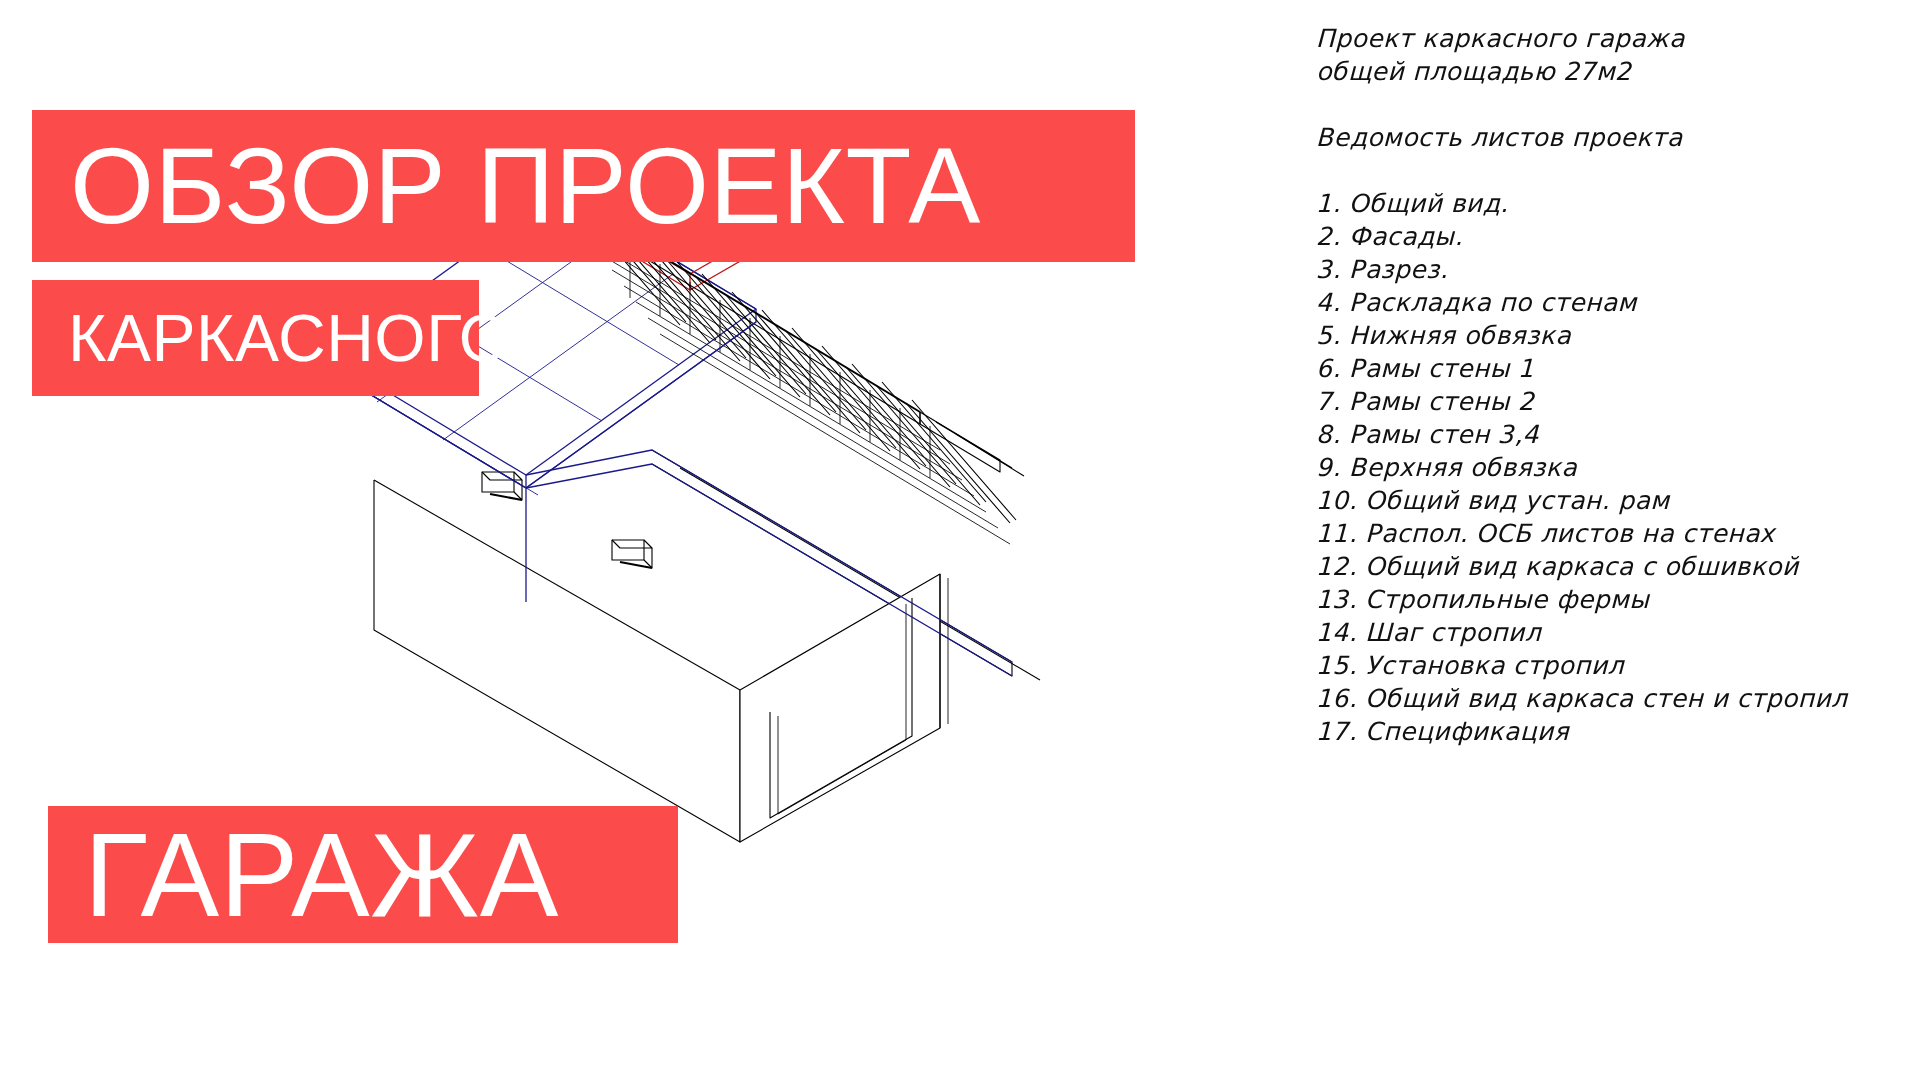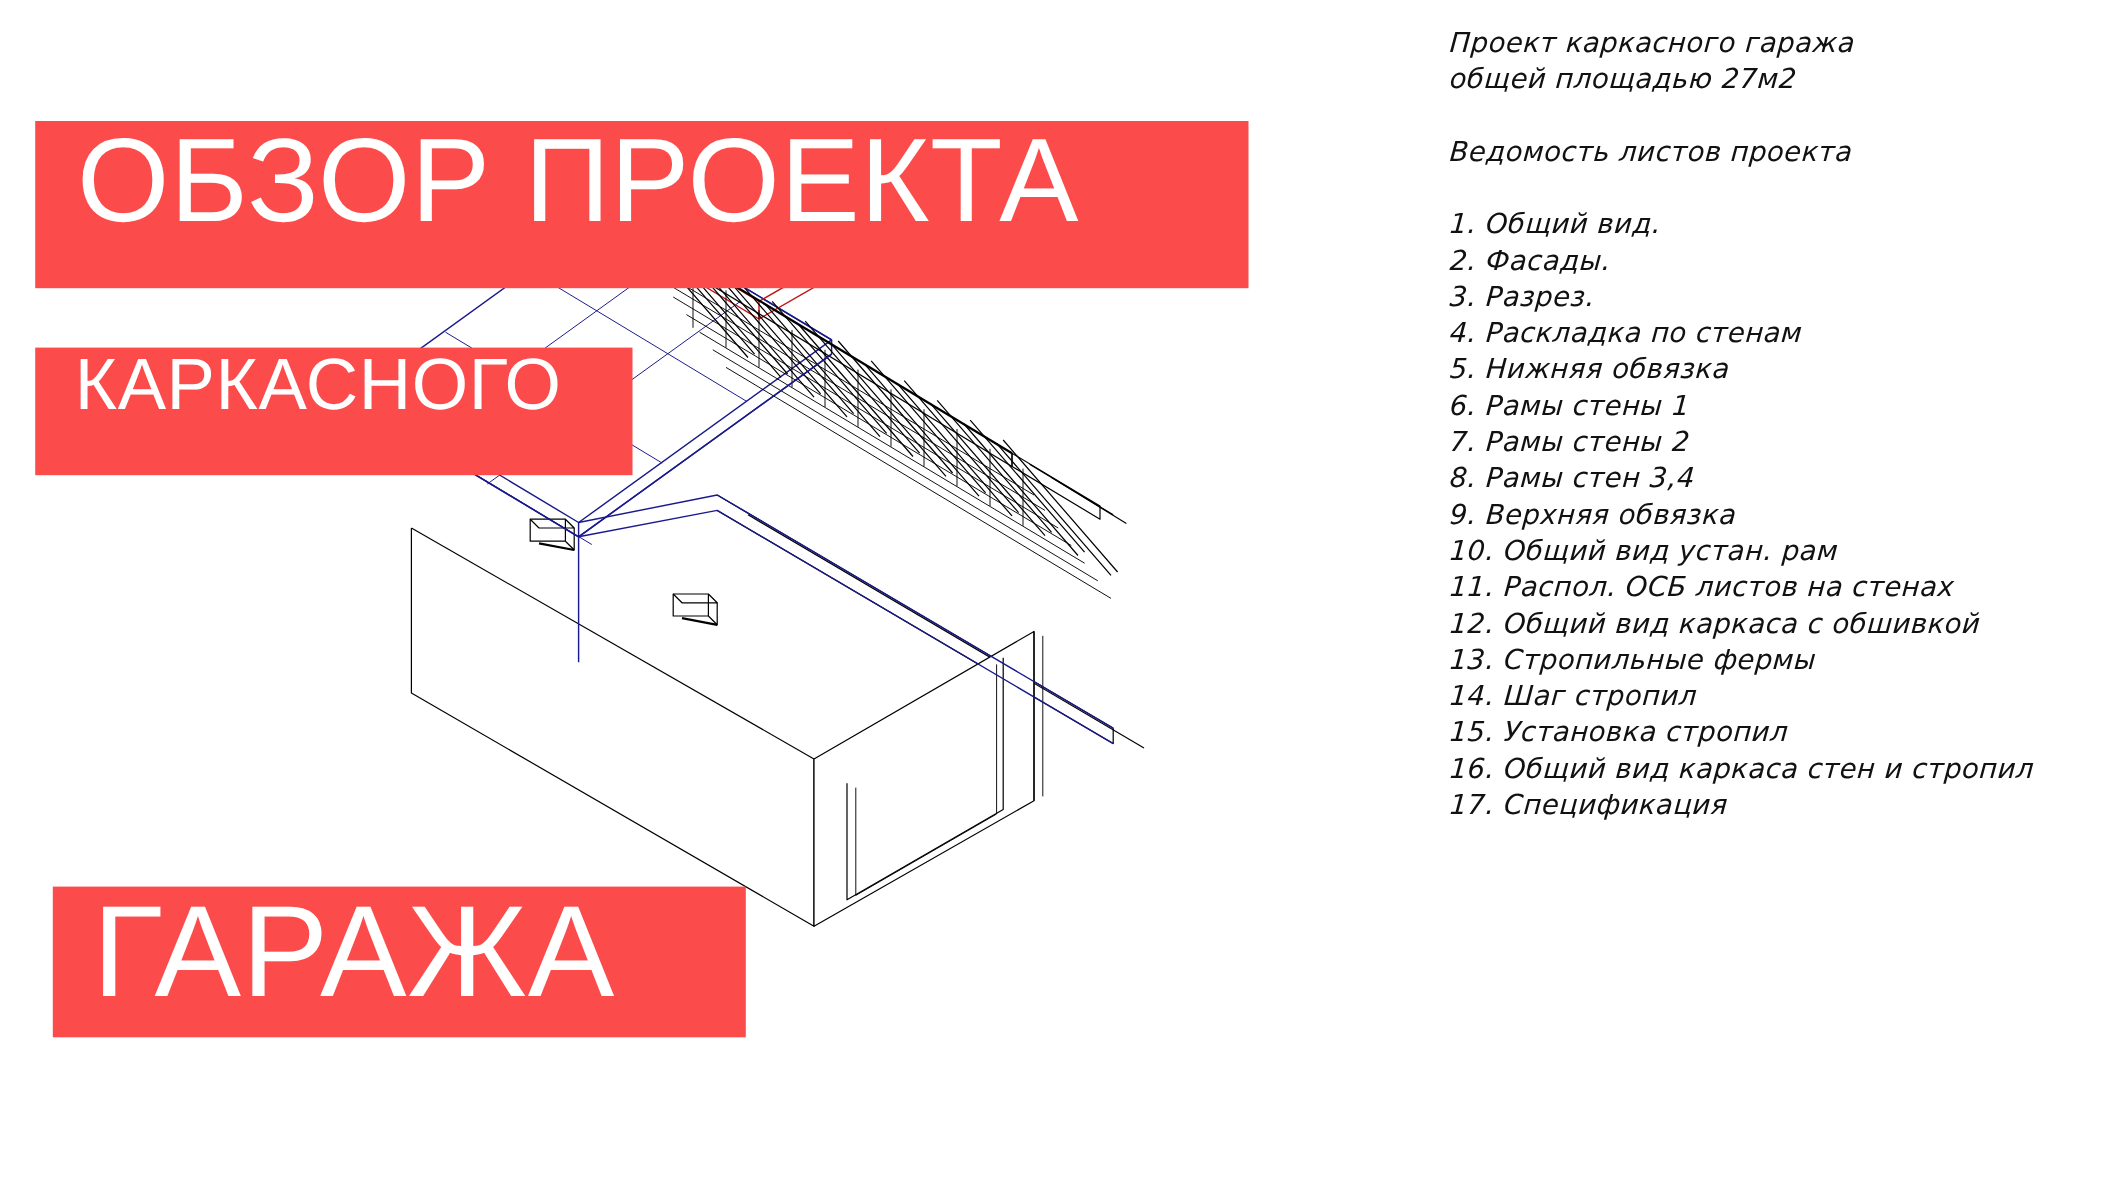--- a/index.html
+++ b/index.html
@@ -17,20 +17,21 @@
     height: 1080px;
     background: #ffffff;
     overflow: hidden;
   }
 
   
   .banner {
     position: absolute;
     background: #fc4b4b;
     display: flex;
+    align-items: center;
     z-index: 30;
   }
   .banner-text {
     color: #ffffff;
     font-family: "Liberation Sans", sans-serif;
     font-weight: 400;
     letter-spacing: 0.5px;
     white-space: nowrap;
     line-height: 1;
   }
@@ -41,25 +42,24 @@
     width: 1103px;
     height: 152px;
     padding-left: 38px;
     box-sizing: border-box;
   }
   #banner-overview .banner-text { font-size: 108px; }
 
   #banner-frame {
     left: 32px;
     top: 280px;
-    width: 543px;
+    width: 447px;
     height: 116px;
     padding-left: 36px;
     box-sizing: border-box;
-    margin-top: 36px;
   }
   #banner-frame .banner-text { font-size: 66px; }
 
   #banner-garage {
     left: 48px;
     top: 806px;
     width: 630px;
     height: 137px;
     padding-left: 36px;
     box-sizing: border-box;

